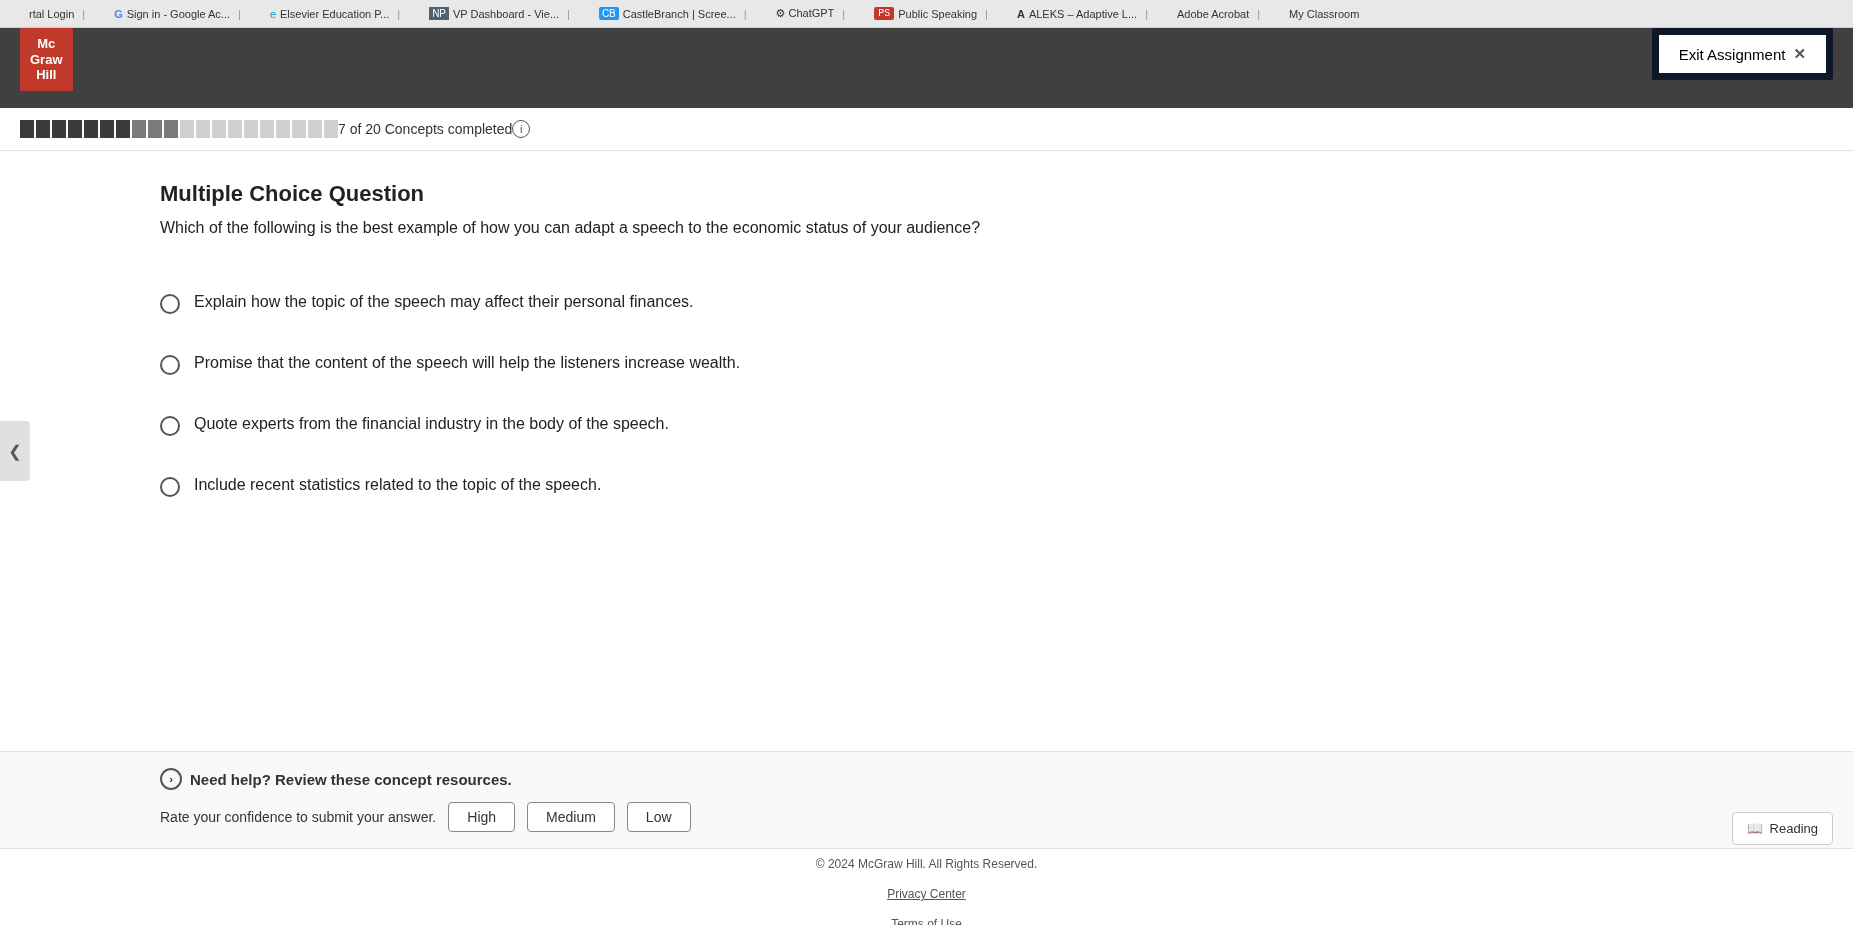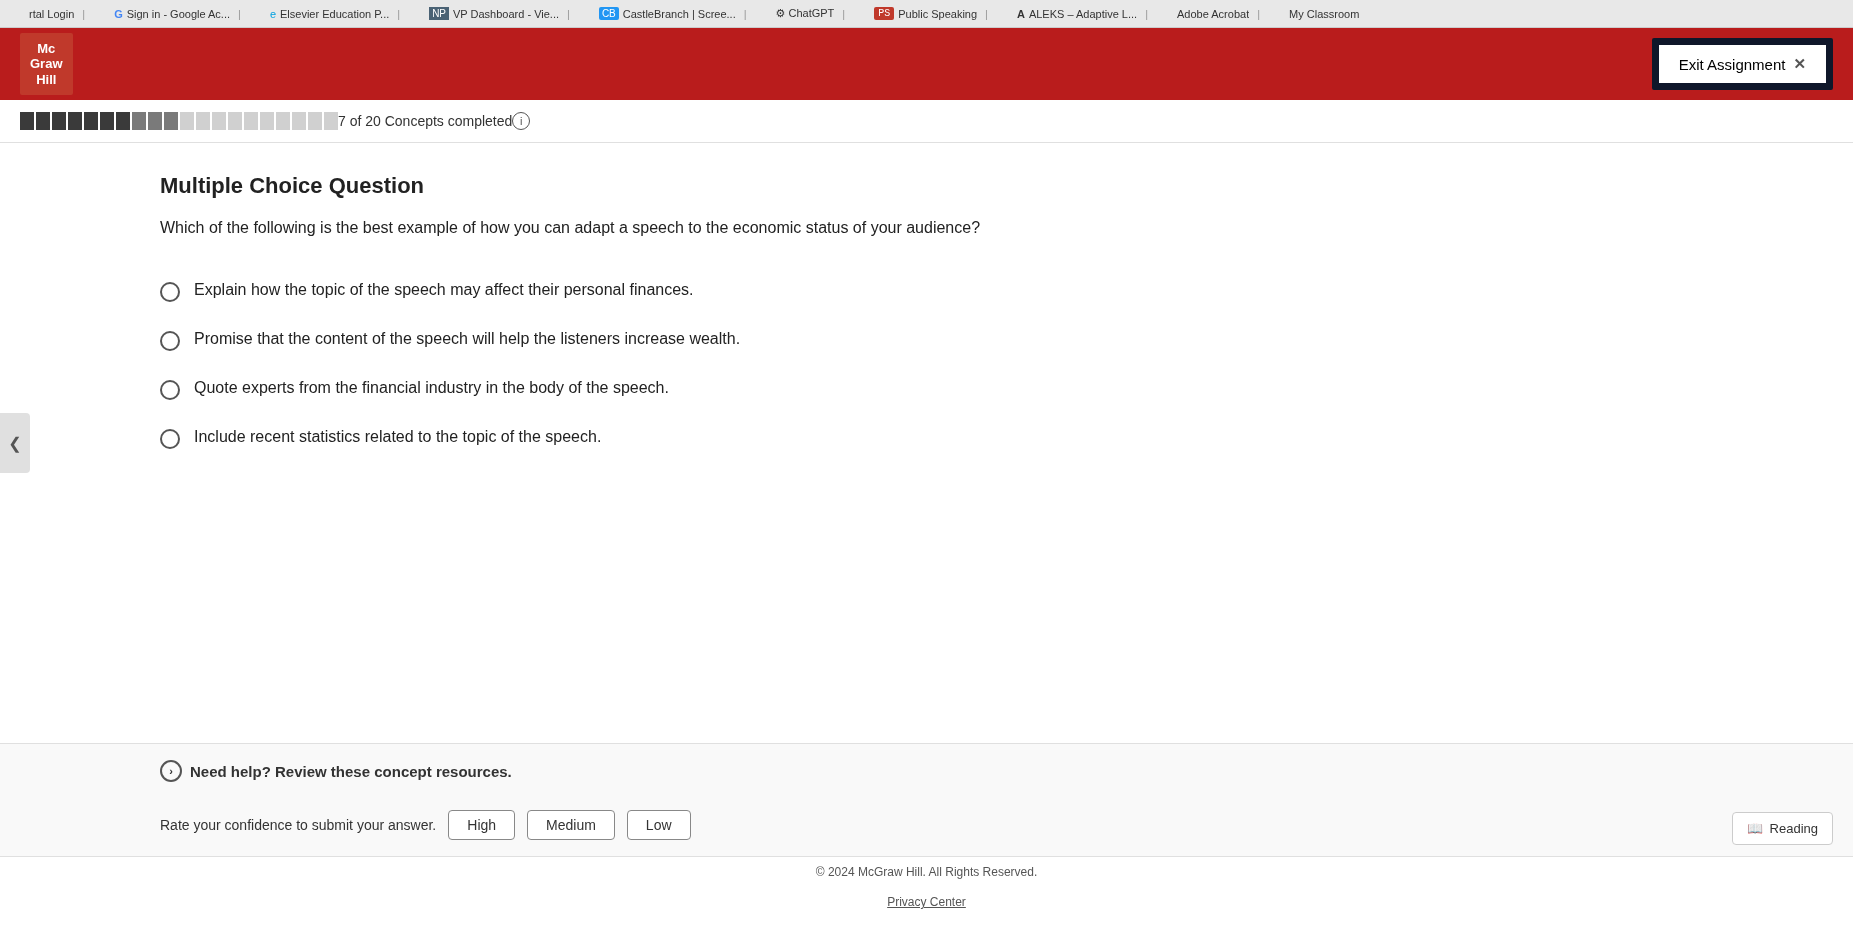--- a/index.html
+++ b/index.html
@@ -23,24 +23,24 @@
       align-items: center;
       gap: 4px;
       white-space: nowrap;
       overflow: hidden;
       margin-left: 21px;
     }
     .tab-separator { color: #999; margin: 0 2px; }
 
     
     .app-header {
-      background: #b91c1c;
-      height: 72px;
-      display: flex;
-      align-items: center;
+      background: #404040;
+      height: 80px;
+      display: flex;
+      align-items: flex-start;
       justify-content: space-between;
       padding: 0 20px;
     }
     .logo-box {
       background: #c0392b;
       color: white;
       font-size: 13px;
       font-weight: bold;
       line-height: 1.2;
       padding: 8px 10px;
@@ -95,21 +95,21 @@
       margin: 0;
       padding: 30px 40px 20px 160px;
       min-height: 600px;
       position: relative;
     }
 
     .question-type {
       font-size: 22px;
       font-weight: bold;
       color: #222;
-      margin-bottom: 16px;
+      margin-bottom: 8px;
     }
 
     .question-text {
       font-size: 16px;
       color: #222;
       line-height: 1.6;
       margin-bottom: 40px;
       max-width: 1000px;
     }
 
@@ -122,20 +122,21 @@
       max-width: 950px;
     }
 
     .option-item {
       display: flex;
       align-items: flex-start;
       gap: 14px;
       font-size: 16px;
       color: #222;
       cursor: pointer;
+      margin-top: 12px;
     }
 
     .radio-circle {
       width: 20px;
       height: 20px;
       border: 2px solid #555;
       border-radius: 50%;
       flex-shrink: 0;
       margin-top: 1px;
       background: white;
@@ -194,21 +195,21 @@
       border-radius: 50%;
       display: flex; align-items: center; justify-content: center;
       font-size: 11px;
       cursor: pointer;
     }
 
     .confidence-row {
       display: flex;
       align-items: center;
       gap: 12px;
-      margin-top: 28px;
+      margin-top: 12px;
       font-size: 14px;
       color: #333;
     }
     .conf-btn {
       border: 1px solid #888;
       border-radius: 4px;
       padding: 6px 18px;
       background: white;
       font-size: 14px;
       cursor: pointer;

